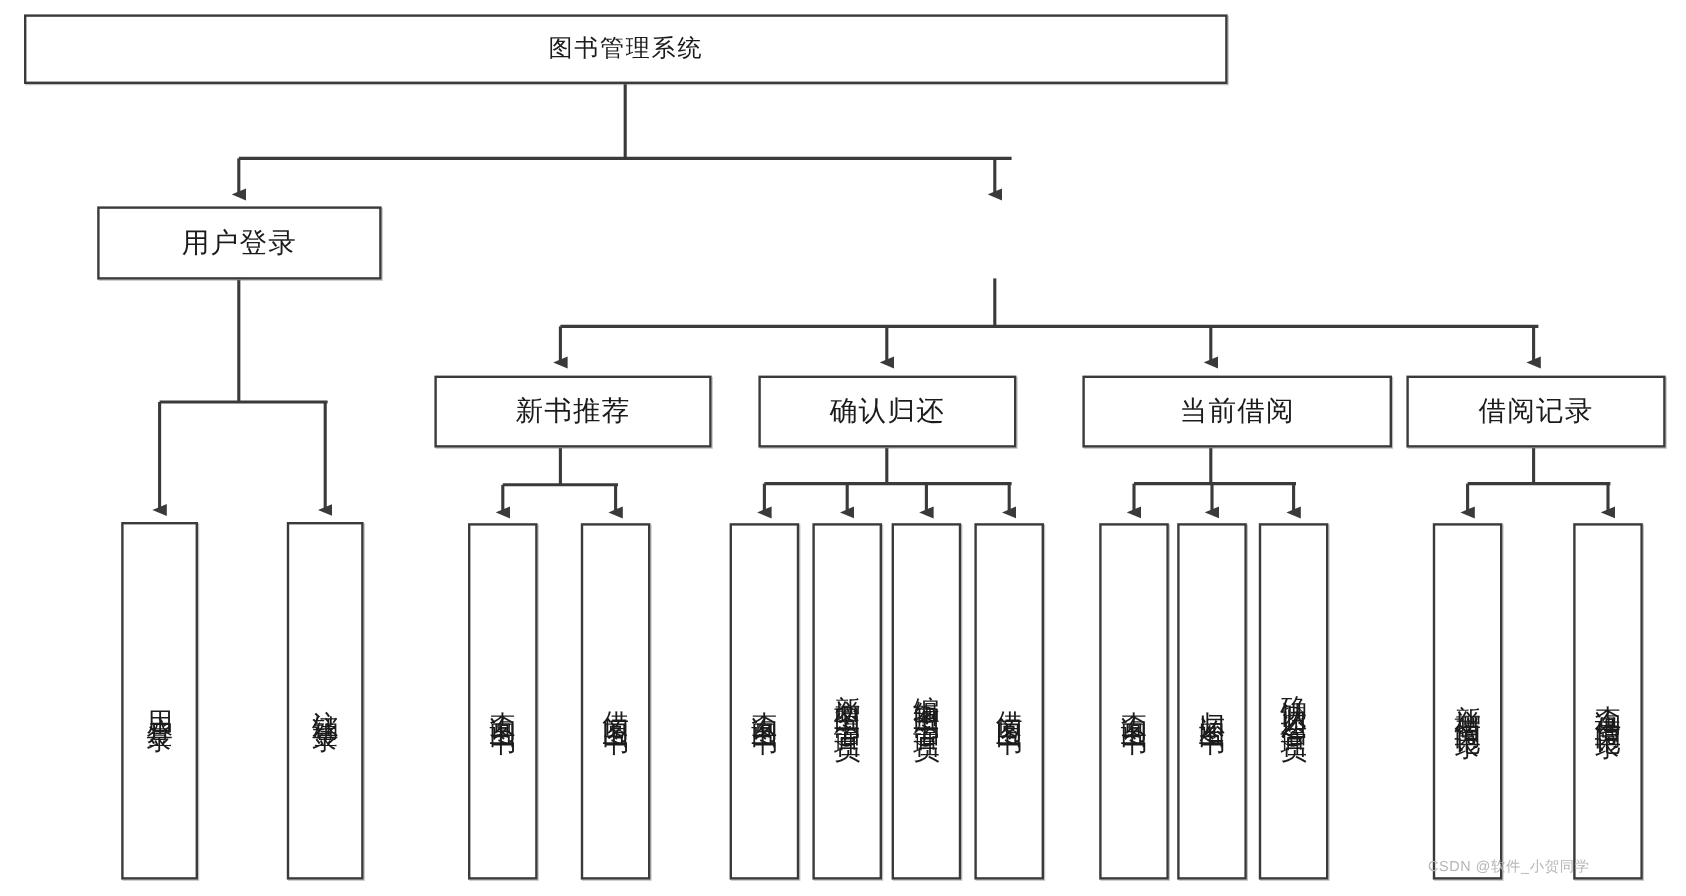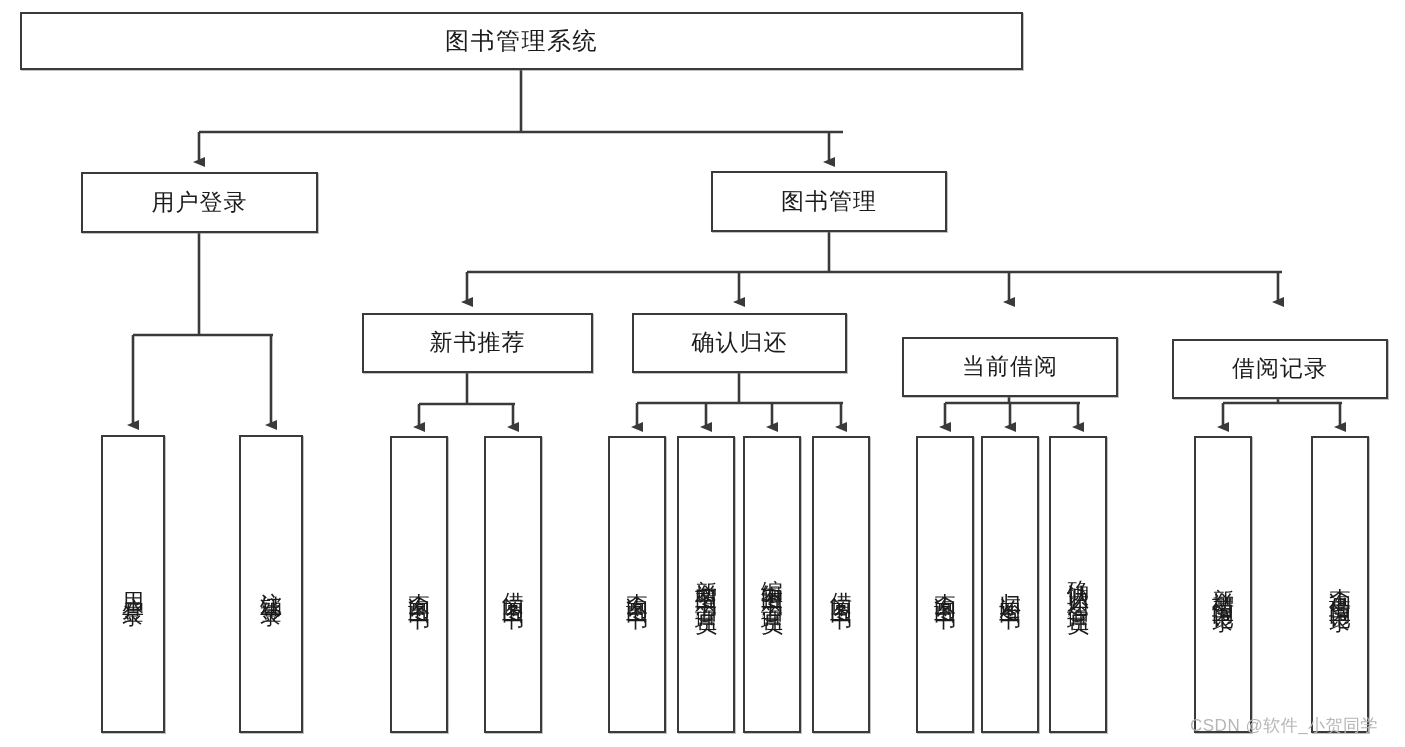--- a/index.html
+++ b/index.html
@@ -42,38 +42,38 @@
     text-align: center;
     line-height: 1.12;
     color: #1b1b1b;
   }
   .node.h .label {
     font-size: 23px;
     letter-spacing: 1px;
     white-space: nowrap;
   }
   .node.root .label {
-    font-size: 24px;
+    font-size: 20px;
     letter-spacing: 1.5px;
   }
   .node.v {
     align-items: center;
     justify-content: center;
   }
   .node.v .label {
     writing-mode: vertical-rl;
     text-orientation: upright;
     font-size: 22px;
     letter-spacing: 5px;
     line-height: 1;
     max-height: 100%;
   }
   .watermark {
     position: absolute;
-    font-size: 17px;
+    font-size: 12px;
     color: #b6b6b6;
     letter-spacing: 0.5px;
     white-space: nowrap;
     user-select: none;
   }
 </style>
 </head>
 <body>
 
 <div id="canvas">
@@ -128,34 +128,31 @@
     </g>
   </svg>
 
   <div class="node h root" style="left:20px; top:12px; width:1003px; height:58px;">
     <span class="label">图书管理系统</span>
   </div>
 
   <div class="node h" style="left:81px; top:172px; width:237px; height:61px;">
     <span class="label">用户登录</span>
   </div>
-  <div class="node h" style="left:711px; top:171px; width:236px; height:61px;">
-    <span class="label">图书管理</span>
-  </div>
 
   <div class="node h" style="left:362px; top:313px; width:231px; height:60px;">
     <span class="label">新书推荐</span>
   </div>
   <div class="node h" style="left:632px; top:313px; width:215px; height:60px;">
     <span class="label">确认归还</span>
   </div>
-  <div class="node h" style="left:902px; top:313px; width:216px; height:60px;margin-top:24px;">
+  <div class="node h" style="left:902px; top:313px; width:258px; height:60px;">
     <span class="label">当前借阅</span>
   </div>
-  <div class="node h" style="left:1172px; top:313px; width:216px; height:60px;margin-top:26px;">
+  <div class="node h" style="left:1172px; top:313px; width:216px; height:60px;">
     <span class="label">借阅记录</span>
   </div>
 
   <div class="node v" style="left:101px; top:435px; width:64px; height:298px;">
     <span class="label">用户登录</span>
   </div>
   <div class="node v" style="left:239px; top:435px; width:64px; height:298px;">
     <span class="label">注销登录</span>
   </div>
 

